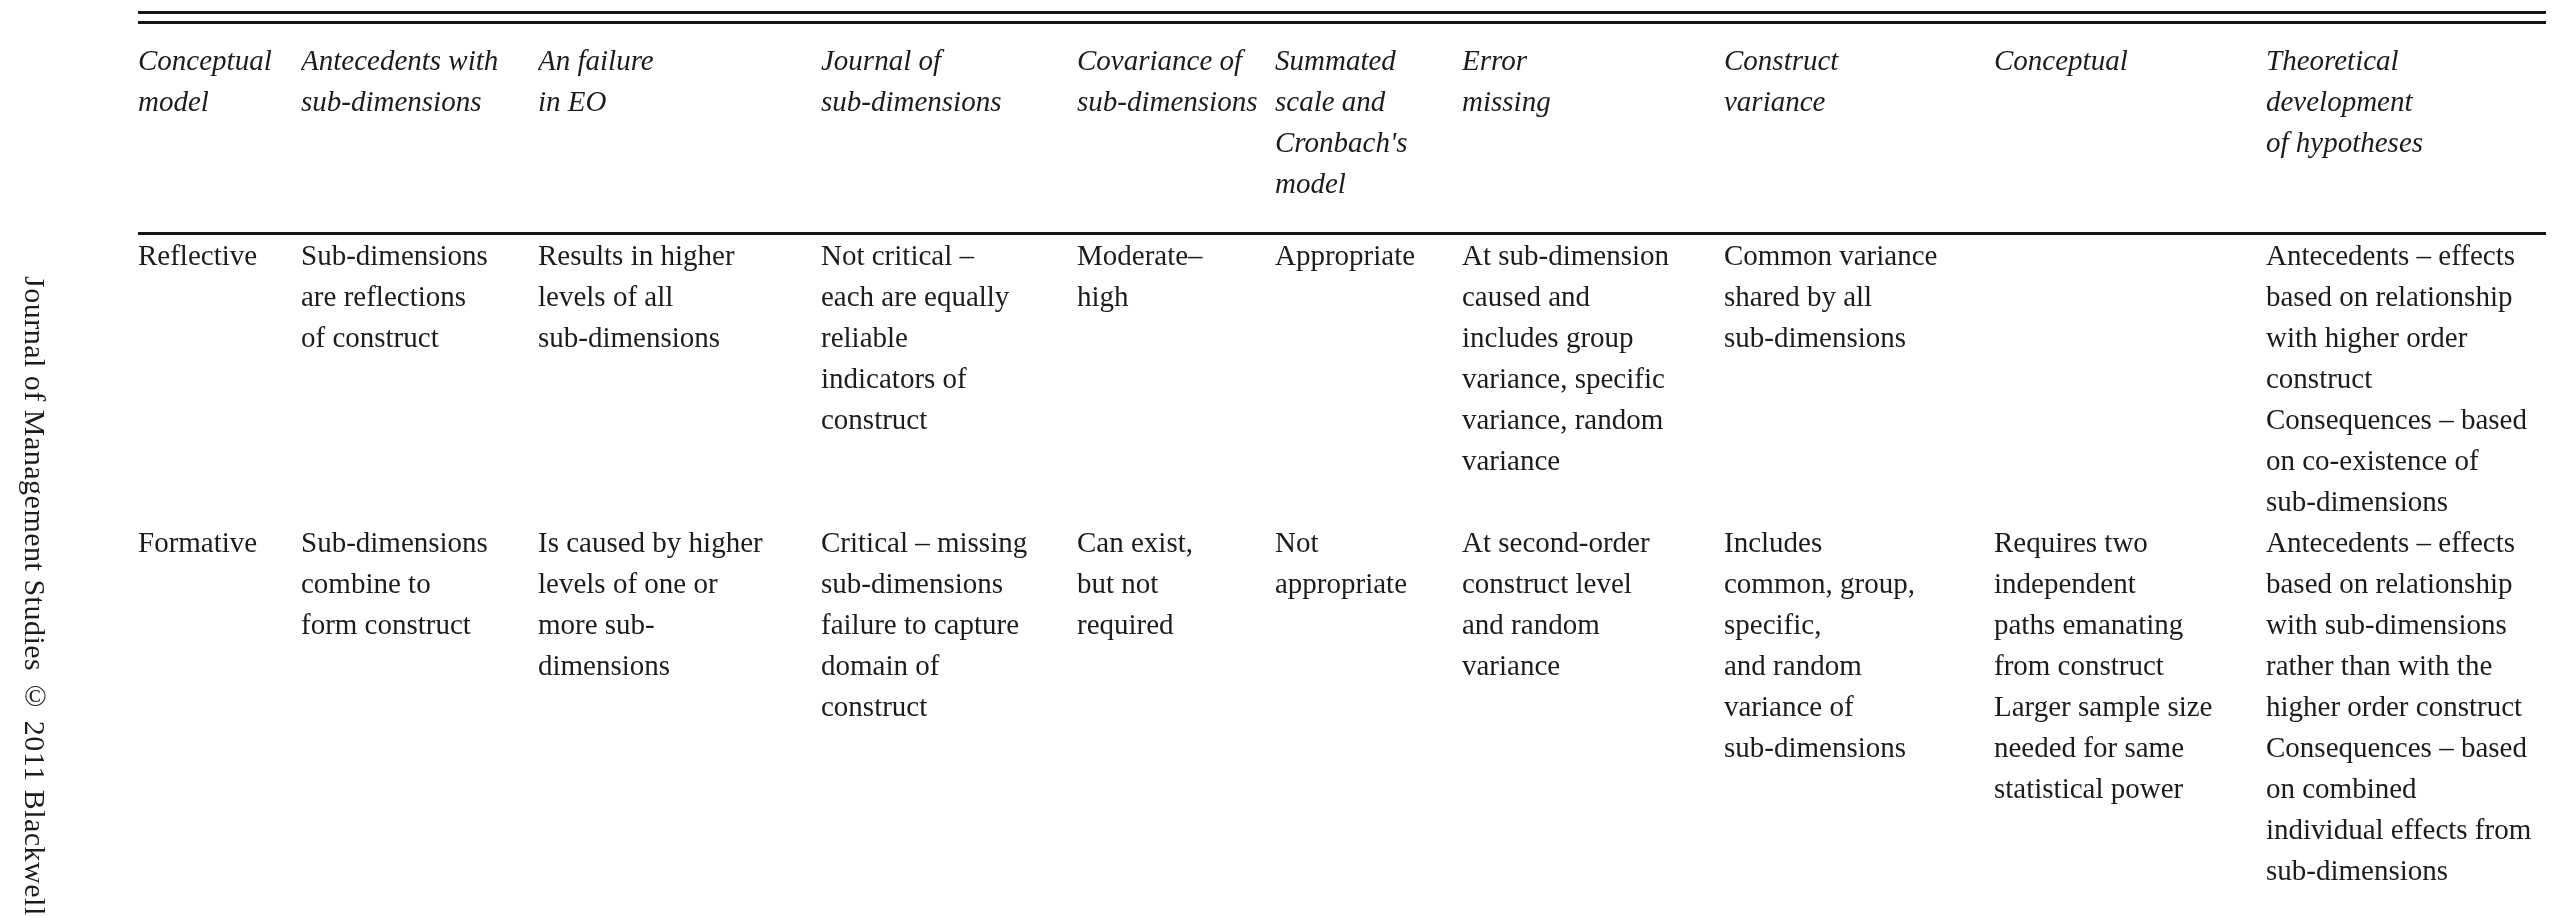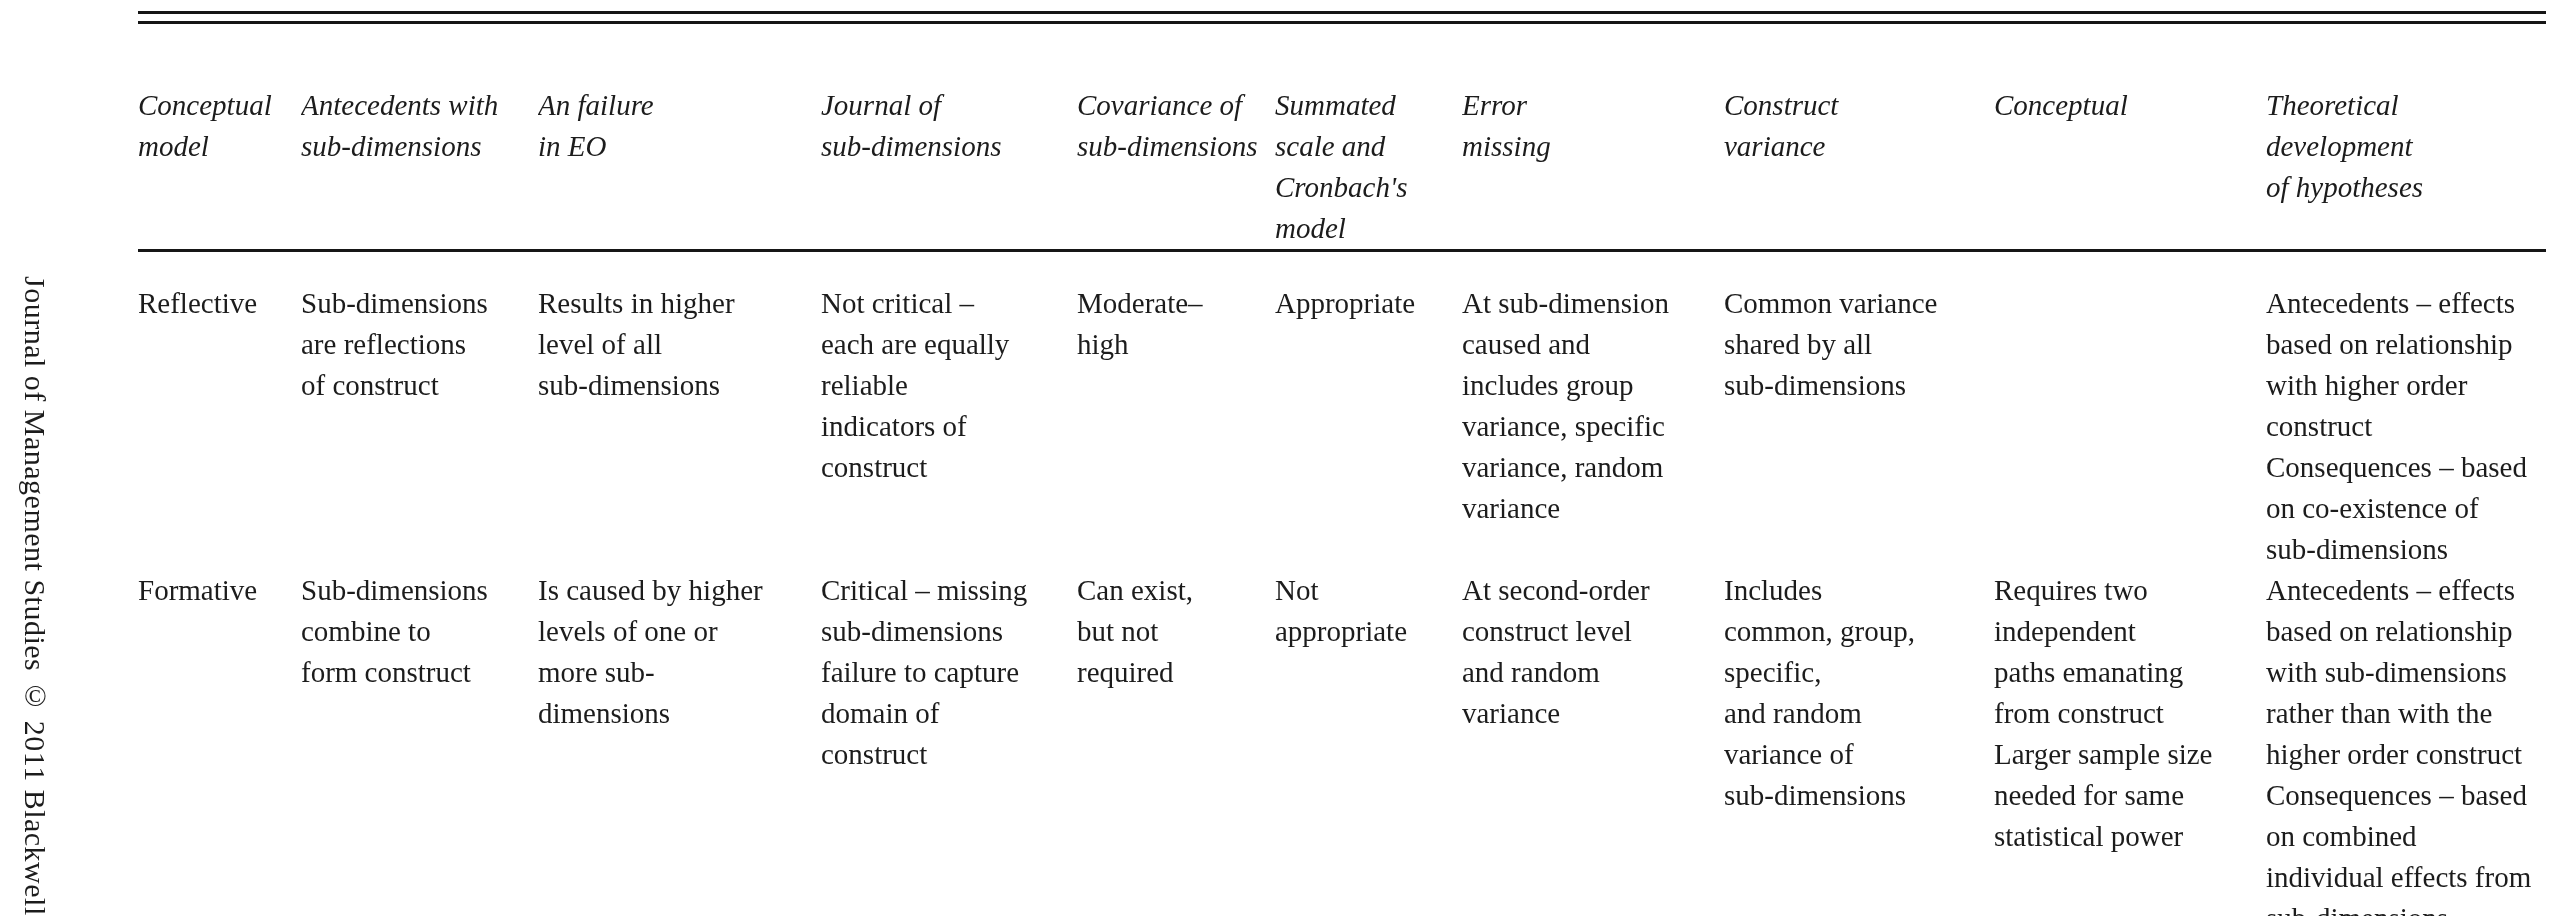--- a/index.html
+++ b/index.html
@@ -45,28 +45,28 @@
     overflow:hidden;
     padding:0 6px 0 0;
   }
   .paper-table thead th {
     font-weight:normal;
     font-style:italic;
     font-size:29px;
     line-height:41px;
     height:209px;
     box-sizing:border-box;
-    padding-top:61px;
+    padding-top:16px;
     border-bottom:3px solid #161616;
   }
   .paper-table td {
     font-size:29px;
     line-height:41px;
   }
-  .paper-table tr.row-first td { padding-top:31px; }
+  .paper-table tr.row-first td { }
 </style>
 </head>
 <body>
 
 <div class="page">
 
   <div class="sidebar-text">Journal of Management Studies © 2011 Blackwell</div>
 
   <div class="table-wrap">
     <div class="double-rule"></div>
@@ -110,21 +110,21 @@
 of hypotheses</th>
         </tr>
       </thead>
       <tbody>
         <tr class="row-first">
           <td>Reflective</td>
           <td>Sub-dimensions
 are reflections
 of construct</td>
           <td>Results in higher
-level of all
+levels of all
 sub-dimensions</td>
           <td>Not critical –
 each are equally
 reliable
 indicators of
 construct</td>
           <td>Moderate–
 high</td>
           <td>Appropriate</td>
           <td>At sub-dimension

